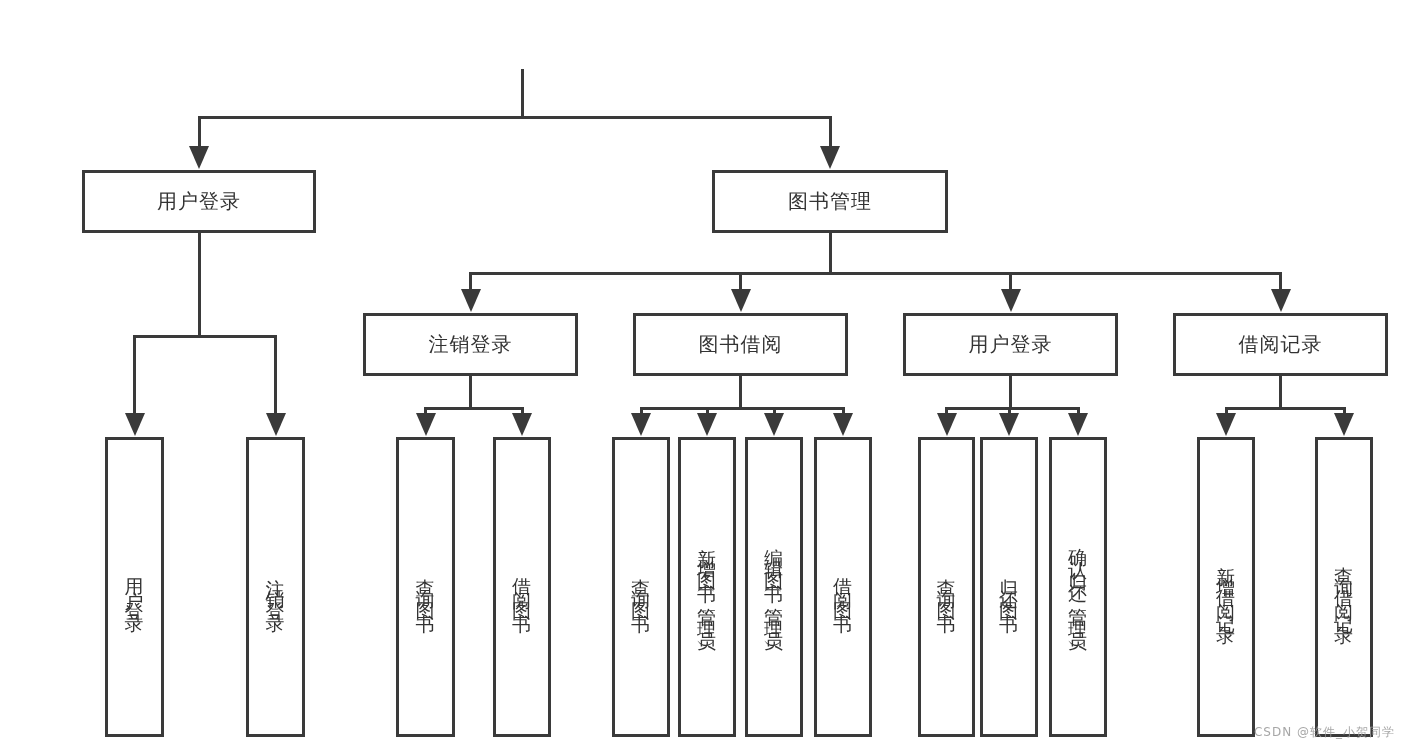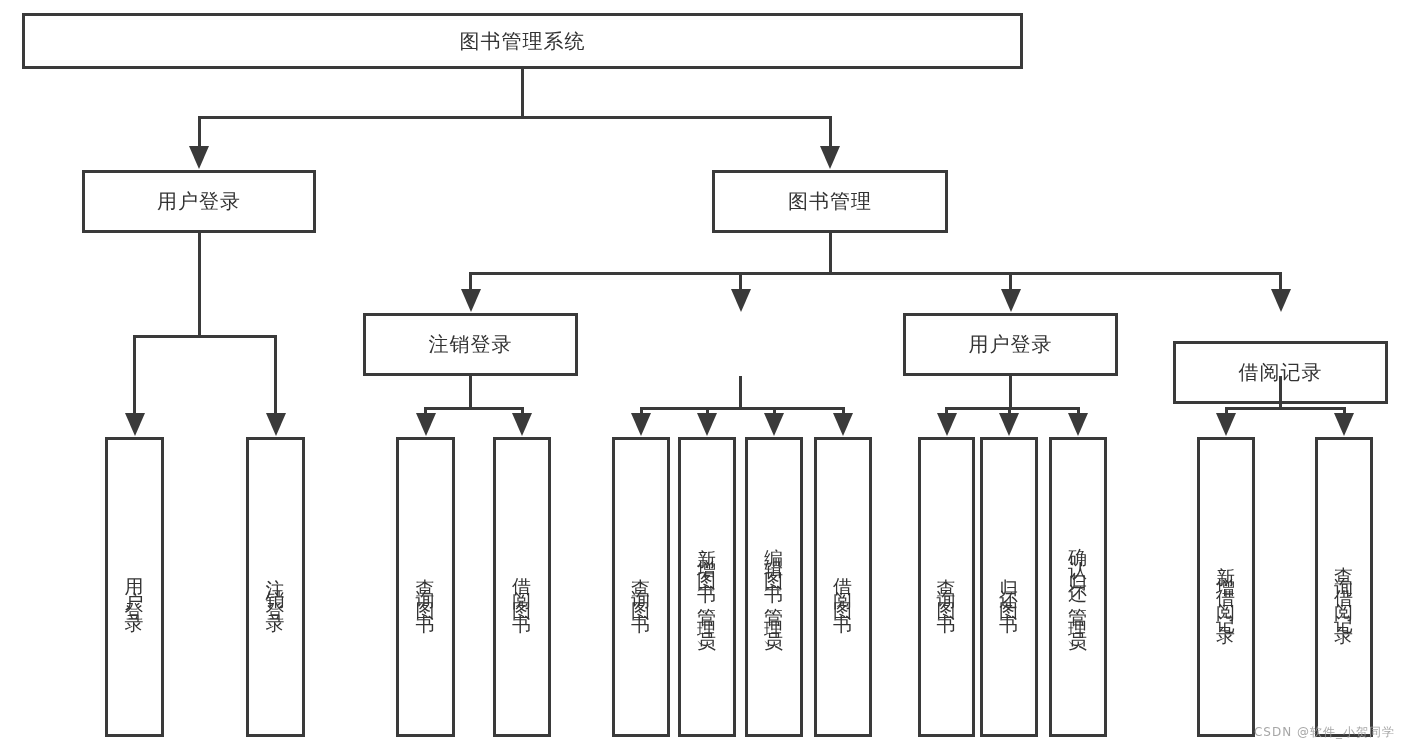--- a/index.html
+++ b/index.html
@@ -58,28 +58,28 @@
     color: rgba(158, 158, 158, 0.92);
     z-index: 10;
     white-space: nowrap;
   }
 </style>
 </head>
 <body>
 
 <div id="canvas">
   <div class="watermark">CSDN @软件_小贺同学</div>
-<div class="node horizontal" style="left: 22px; top: 13px; width: 1001px; height: 56px;">图书管理系统</div>
     <div class="node horizontal" style="left: 82px; top: 170px; width: 234px; height: 63px;">用户登录</div>
     <div class="node horizontal" style="left: 712px; top: 170px; width: 236px; height: 63px;">图书管理</div>
     <div class="node vertical" style="left: 105px; top: 437px; width: 59px; height: 300px;">用户登录</div>
     <div class="node vertical" style="left: 246px; top: 437px; width: 59px; height: 300px;">注销登录</div>
     <div class="node horizontal" style="left: 363px; top: 313px; width: 215px; height: 63px;">注销登录</div>
+    <div class="node horizontal" style="left: 633px; top: 313px; width: 215px; height: 63px;">图书借阅</div>
     <div class="node horizontal" style="left: 903px; top: 313px; width: 215px; height: 63px;">用户登录</div>
-    <div class="node horizontal" style="left: 1173px; top: 313px; width: 215px; height: 63px; margin-top: 28px;">借阅记录</div>
+    <div class="node horizontal" style="left: 1173px; top: 313px; width: 215px; height: 63px;">借阅记录</div>
     <div class="node vertical" style="left: 396px; top: 437px; width: 59px; height: 300px;">查询图书</div>
     <div class="node vertical" style="left: 493px; top: 437px; width: 58px; height: 300px;">借阅图书</div>
     <div class="node vertical" style="left: 612px; top: 437px; width: 58px; height: 300px;">查询图书</div>
     <div class="node vertical" style="left: 678px; top: 437px; width: 58px; height: 300px;">新增图书（管理员）</div>
     <div class="node vertical" style="left: 745px; top: 437px; width: 58px; height: 300px;">编辑图书（管理员）</div>
     <div class="node vertical" style="left: 814px; top: 437px; width: 58px; height: 300px;">借阅图书</div>
     <div class="node vertical" style="left: 918px; top: 437px; width: 57px; height: 300px;">查询图书</div>
     <div class="node vertical" style="left: 980px; top: 437px; width: 58px; height: 300px;">归还图书</div>
     <div class="node vertical" style="left: 1049px; top: 437px; width: 58px; height: 300px;">确认归还（管理员）</div>
     <div class="node vertical" style="left: 1197px; top: 437px; width: 58px; height: 300px;">新增借阅记录</div>

